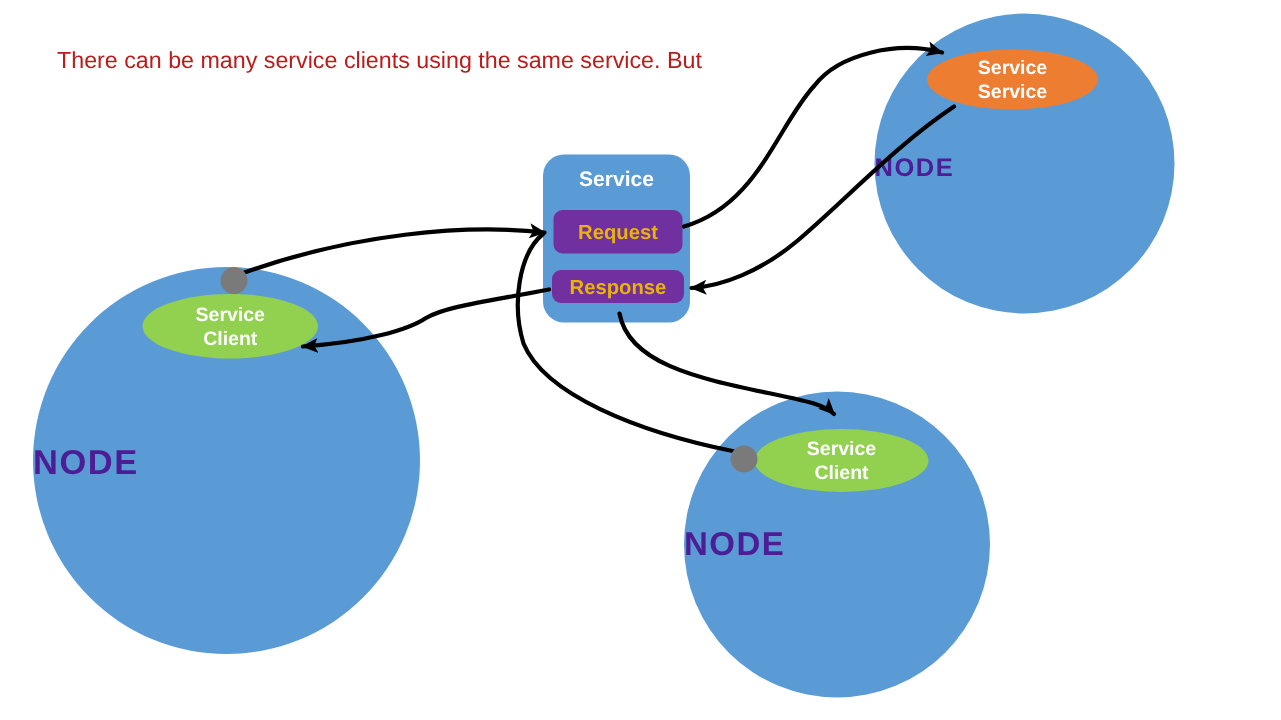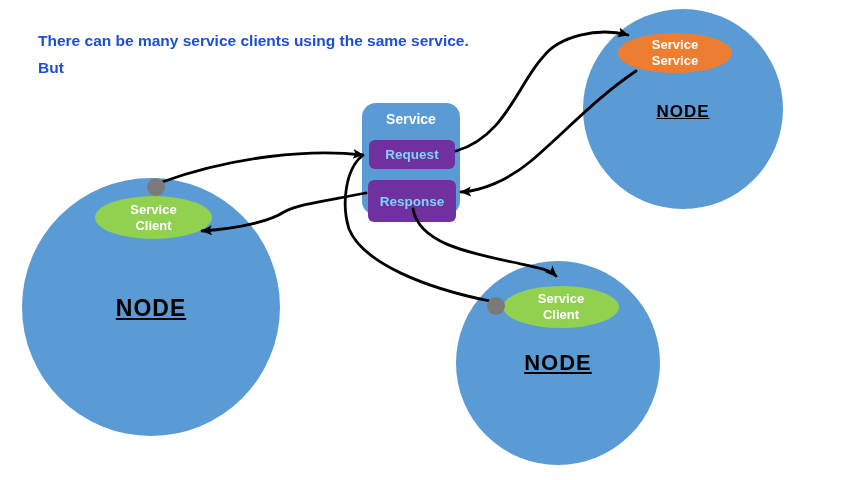--- a/index.html
+++ b/index.html
@@ -3,55 +3,55 @@
 <meta charset="utf-8">
 <style>
   html,body{margin:0;padding:0;background:#fff;}
   .stage{
     position:relative;width:854px;height:480px;overflow:hidden;
     background:var(--background,#fff);
     font-family:"Liberation Sans",sans-serif;
   }
   .caption{
     position:absolute;left:38px;top:27px;width:460px;
-    font-size:15.5px;line-height:27px;color:#1d4ed8;font-weight:bold;
+    font-size:15.5px;line-height:27px;color:#b91c1c;
   }
   .node{
     position:absolute;border-radius:50%;
     background:var(--node-fill,#5B9BD5);
   }
   .node-left{left:22px;top:178px;width:258px;height:258px;}
   .node-top-right{left:583px;top:9px;width:200px;height:200px;}
   .node-bottom{left:456px;top:261px;width:204px;height:204px;}
   .comp-ellipse{
     position:absolute;border-radius:50%;
     display:flex;flex-direction:column;align-items:center;justify-content:center;
     color:#fff;font-weight:bold;font-size:13px;line-height:16px;text-align:center;
   }
   .client{background:var(--client-fill,#92D050);}
   .server{background:var(--server-fill,#ED7D31);}
   .node-label{
-    position:absolute;left:0;right:0;text-align:center;
-    color:#000000;font-weight:bold;letter-spacing:1px;text-decoration:underline;
+    position:absolute;left:0;right:0;
+    color:#4c1d95;font-weight:bold;letter-spacing:1px;
   }
   .service-box{
     position:absolute;left:362px;top:103px;width:98px;height:112px;
     background:var(--service-fill,#5B9BD5);border-radius:14px;
   }
   .service-title{
     position:absolute;left:0;right:0;top:8px;text-align:center;
     color:#fff;font-weight:bold;font-size:14px;
   }
   .msg-box{
     position:absolute;background:var(--message-fill,#7030A0);border-radius:6px;
     display:flex;align-items:center;justify-content:center;
-    color:#7dd3fc;font-weight:bold;font-size:13.5px;
+    color:#eab308;font-weight:bold;font-size:13.5px;
   }
   .msg-request{left:7px;top:37px;width:86px;height:29px;}
-  .msg-response{left:6px;top:77px;width:88px;height:42px;}
+  .msg-response{left:6px;top:77px;width:88px;height:22px;}
   .connector-layer{
     position:absolute;left:0;top:0;width:854px;height:480px;
     pointer-events:none;z-index:5;
   }
   .connector{
     fill:none;stroke:var(--connector,#000);stroke-width:2.8px;stroke-linecap:round;
   }
   .arrowhead-fill{fill:var(--connector,#000);}
   .anchor-dot{
     position:absolute;width:18px;height:18px;border-radius:50%;

